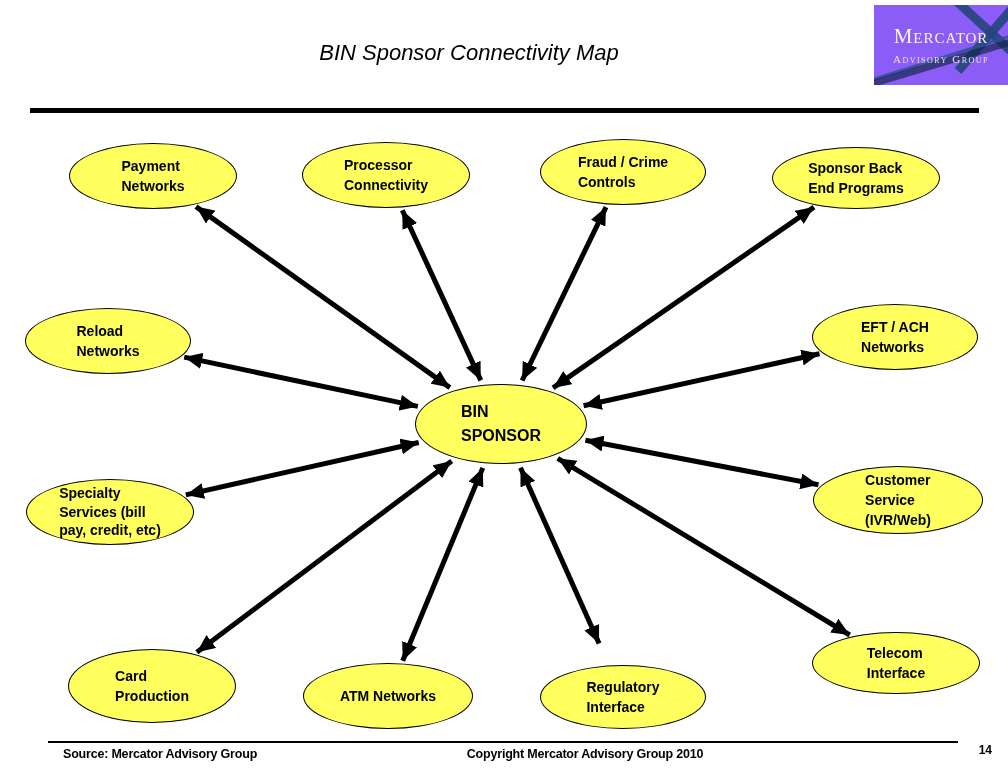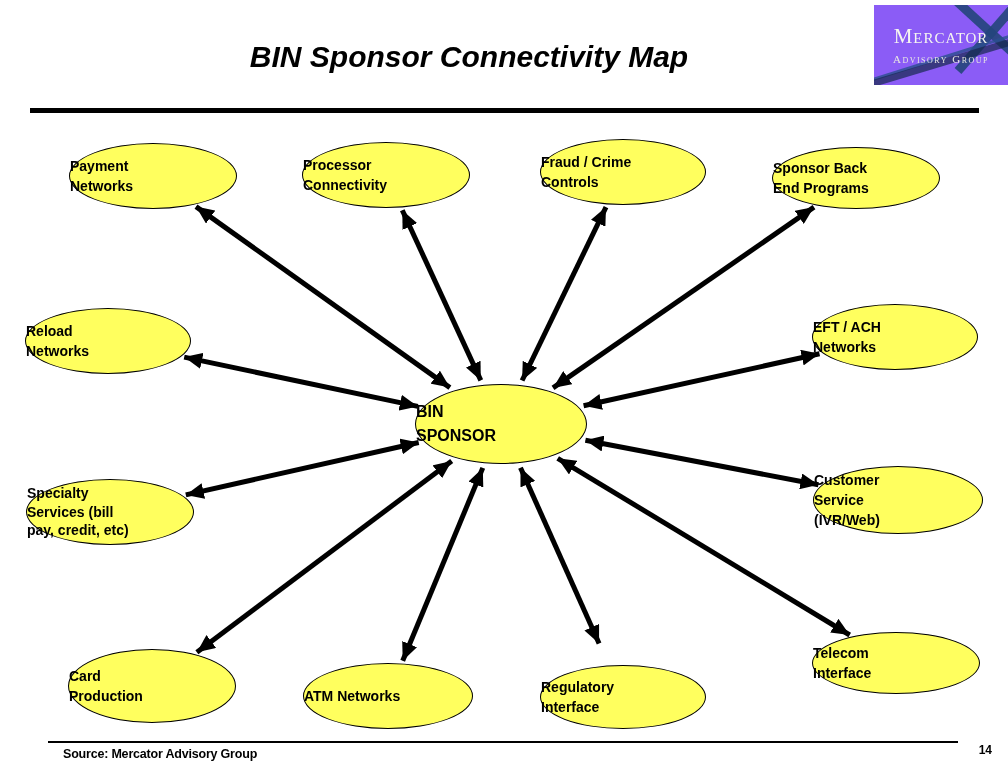--- a/index.html
+++ b/index.html
@@ -3,21 +3,21 @@
 <meta charset="utf-8">
 <style>
   html,body{margin:0;padding:0;background:#fff;}
   .slide{
     position:relative;width:1008px;height:768px;background:#ffffff;overflow:hidden;
     font-family:"Liberation Sans",sans-serif;color:#000;
   }
   
   .page-title{
     position:absolute;top:40px;left:0;right:0;padding-right:70px;
-    text-align:center;font-size:30px;font-weight:bold;font-style:italic;
+    text-align:center;font-size:22px;font-weight:normal;font-style:italic;
     letter-spacing:0px;white-space:nowrap;
   }
   .title-rule{position:absolute;left:30px;width:949px;top:108px;height:5px;background:#000;}
   
   .logo{
     position:absolute;top:5px;right:0;width:134px;height:80px;
     background:#8b5cf6;display:flex;flex-direction:column;align-items:center;justify-content:center;
     overflow:hidden;
   }
   .logo-swoosh{position:absolute;inset:0;}
@@ -28,21 +28,21 @@
   .logo-subtitle{
     position:relative;font-family:"Liberation Serif",serif;font-variant:small-caps;
     color:#e8e8e2;font-size:11px;letter-spacing:1.5px;line-height:1;margin-top:7px;
   }
   
   .diagram{position:absolute;inset:0;}
   .edges-layer{position:absolute;left:0;top:0;}
   .node{
     position:absolute;border:1.5px solid #000;border-radius:50%;
     background:var(--node-fill,#ffff5e);
-    display:flex;align-items:center;box-sizing:border-box;
+    display:flex;align-items:center;justify-content:center;box-sizing:border-box;
   }
   .node-label{font-weight:bold;font-size:14px;line-height:1.45;text-align:left;white-space:nowrap;}
   .node-center .node-label{font-size:16px;line-height:1.5;}
   .node-small .node-label{font-size:14px;line-height:1.35;}
   
   .footer-rule{position:absolute;left:48px;width:910px;top:741px;height:2px;background:#000;}
   .footer-source{position:absolute;left:55px;top:747px;font-size:12.5px;font-weight:bold;letter-spacing:-0.2px;margin-left:8px;}
   .footer-copyright{position:absolute;left:585px;top:747px;transform:translateX(-50%);font-size:12.5px;font-weight:bold;letter-spacing:-0.2px;white-space:nowrap;}
   .page-number{position:absolute;right:16px;top:743px;font-size:12px;font-weight:bold;margin-left:17px;}
 </style>
@@ -169,15 +169,16 @@
           <div class="node-label">
             <div>Telecom</div>
             <div>Interface</div>
           </div>
         </div>
       </div>
   </div>
 
   <div class="footer-rule"></div>
   <div class="footer-source">Source: Mercator Advisory Group</div>
+  <div class="footer-copyright">Copyright Mercator Advisory Group 2010</div>
   <div class="page-number">14</div>
 
 </div>
 
 </body></html>

